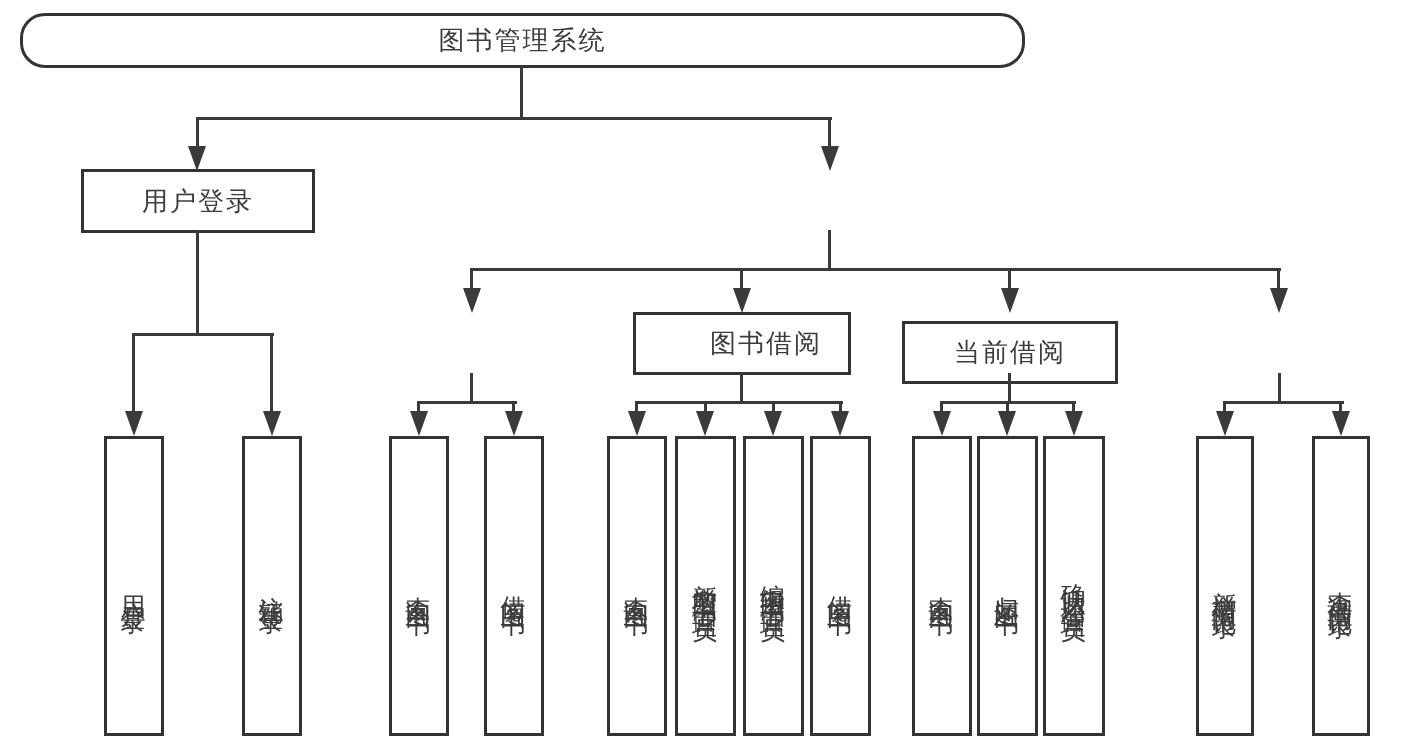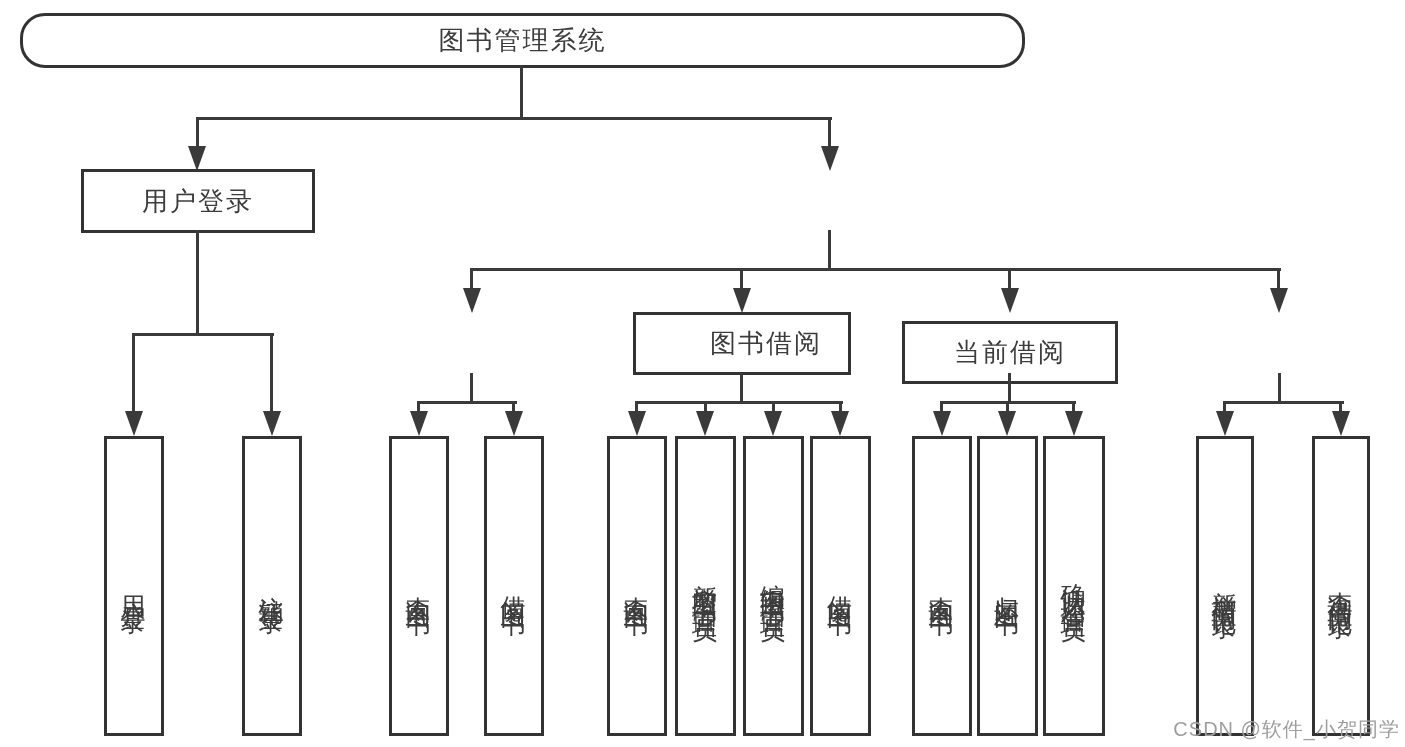--- a/index.html
+++ b/index.html
@@ -168,15 +168,14 @@
     <span>确认归还（管理员）</span>
   </div>
 
   <div class="node leaf" style="left:1196px;top:436px;width:58px;height:300px;">
     <span>新增借阅记录</span>
   </div>
   <div class="node leaf" style="left:1312px;top:436px;width:58px;height:300px;">
     <span>查询借阅记录</span>
   </div>
 
-  <div class="watermark">CSDN @软件_小贺同学</div>
 
 </div>
 
 </body></html>

